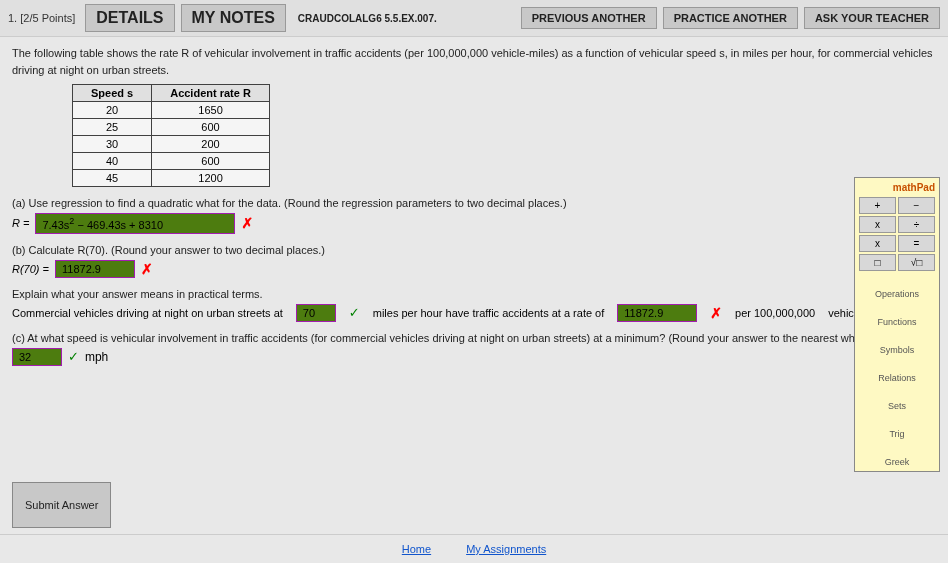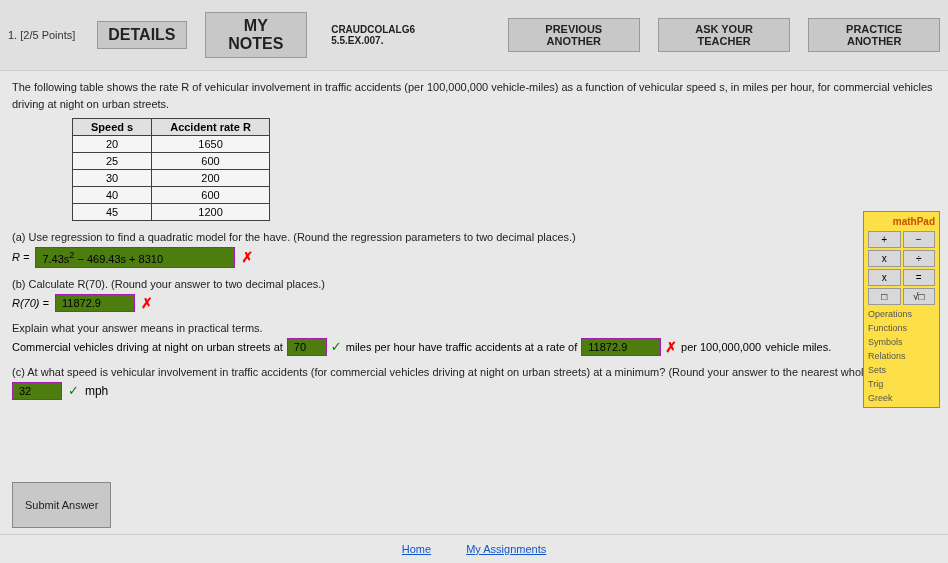--- a/index.html
+++ b/index.html
@@ -15,22 +15,22 @@
       width: 948px;
       min-height: 563px;
       display: flex;
       flex-direction: column;
     }
     
     .top-bar {
       background: #e0e0e0;
       display: flex;
       align-items: center;
-      padding: 12px 8px;
-      gap: 18px;
+      padding: 4px 8px;
+      gap: 6px;
       border-bottom: 1px solid #ccc;
     }
     .points-label {
       font-size: 11px;
       color: #333;
       margin-right: 4px;
       white-space: nowrap;
     }
     .tab-btn {
       background: #c8c8c8;
@@ -125,23 +125,23 @@
     }
     .correct-icon {
       color: green;
       font-size: 13px;
     }
     
     .mathpad {
       position: absolute;
       right: 8px;
       top: 140px;
-      background: #fde047;
+      background: #fef9c3;
       border: 1px solid #888;
-      width: 77px;
+      width: 86px;
       padding: 4px;
       font-size: 10px;
     }
     .mathpad-title {
       font-size: 10px;
       font-weight: bold;
       color: #c85000;
       text-align: right;
       margin-bottom: 4px;
     }
@@ -155,29 +155,30 @@
       background: #d8d8d8;
       border: 1px solid #999;
       text-align: center;
       padding: 2px;
       font-size: 10px;
       cursor: pointer;
     }
     .mathpad-section {
       font-size: 9px;
       color: #555;
-      margin-top: 4px;
+      margin-top: 18px;
       cursor: pointer;
       display: block;
+      text-align: center;
     }
     
     .explain-row {
       display: flex;
       align-items: center;
-      gap: 4px;
+      gap: 13px;
       font-size: 11px;
       flex-wrap: wrap;
       margin-top: 4px;
     }
     
     .footer {
       display: flex;
       justify-content: center;
       gap: 35px;
       padding: 8px;
@@ -206,22 +207,22 @@
 
 <div class="page">
 
   <div class="top-bar">
     <span class="points-label">1. [2/5 Points]</span>
     <button class="tab-btn">DETAILS</button>
     <button class="tab-btn">MY NOTES</button>
     <span class="problem-id">CRAUDCOLALG6 5.5.EX.007.</span>
     <div class="spacer"></div>
     <button class="action-btn">PREVIOUS ANOTHER</button>
+    <button class="action-btn">PRACTICE ANOTHER</button>
     <button class="action-btn">ASK YOUR TEACHER</button>
-    <button class="action-btn">PRACTICE ANOTHER</button>
   </div>
 
   <div class="content">
     <p class="problem-desc">The following table shows the rate R of vehicular involvement in traffic accidents (per 100,000,000 vehicle-miles) as a function of vehicular speed s, in miles per hour, for commercial vehicles driving at night on urban streets.</p>
 
     <table class="data-table">
       <thead>
         <tr>
           <th>Speed s</th>
           <th>Accident rate R</th>
@@ -245,21 +246,21 @@
             <td>600</td>
           </tr>
           <tr>
             <td>45</td>
             <td>1200</td>
           </tr>
         </tbody>
     </table>
 
     <div class="part-section">
-      <p class="part-label">(a) Use regression to find a quadratic model for the have. (Round the regression parameters to two decimal places.)</p>
+      <p class="part-label">(a) Use regression to find a quadratic what for the data. (Round the regression parameters to two decimal places.)</p>
       <div class="answer-row">
         <span class="answer-prefix">R =</span>
         <div class="answer-box">
           <span>7.43s<sup>2</sup> − 469.43s + 8310</span>
         </div>
         <span class="wrong-icon">✗</span>
       </div>
     </div>
 
     <div class="part-section">

